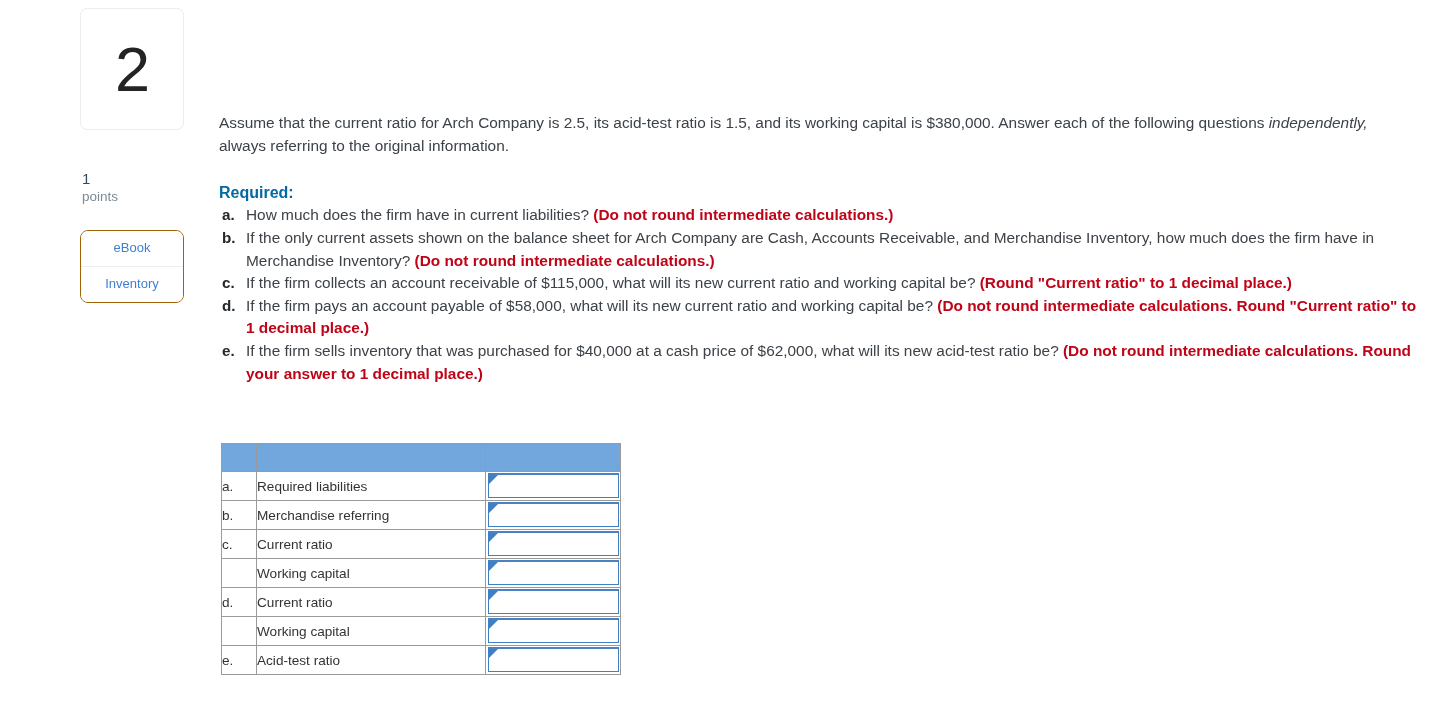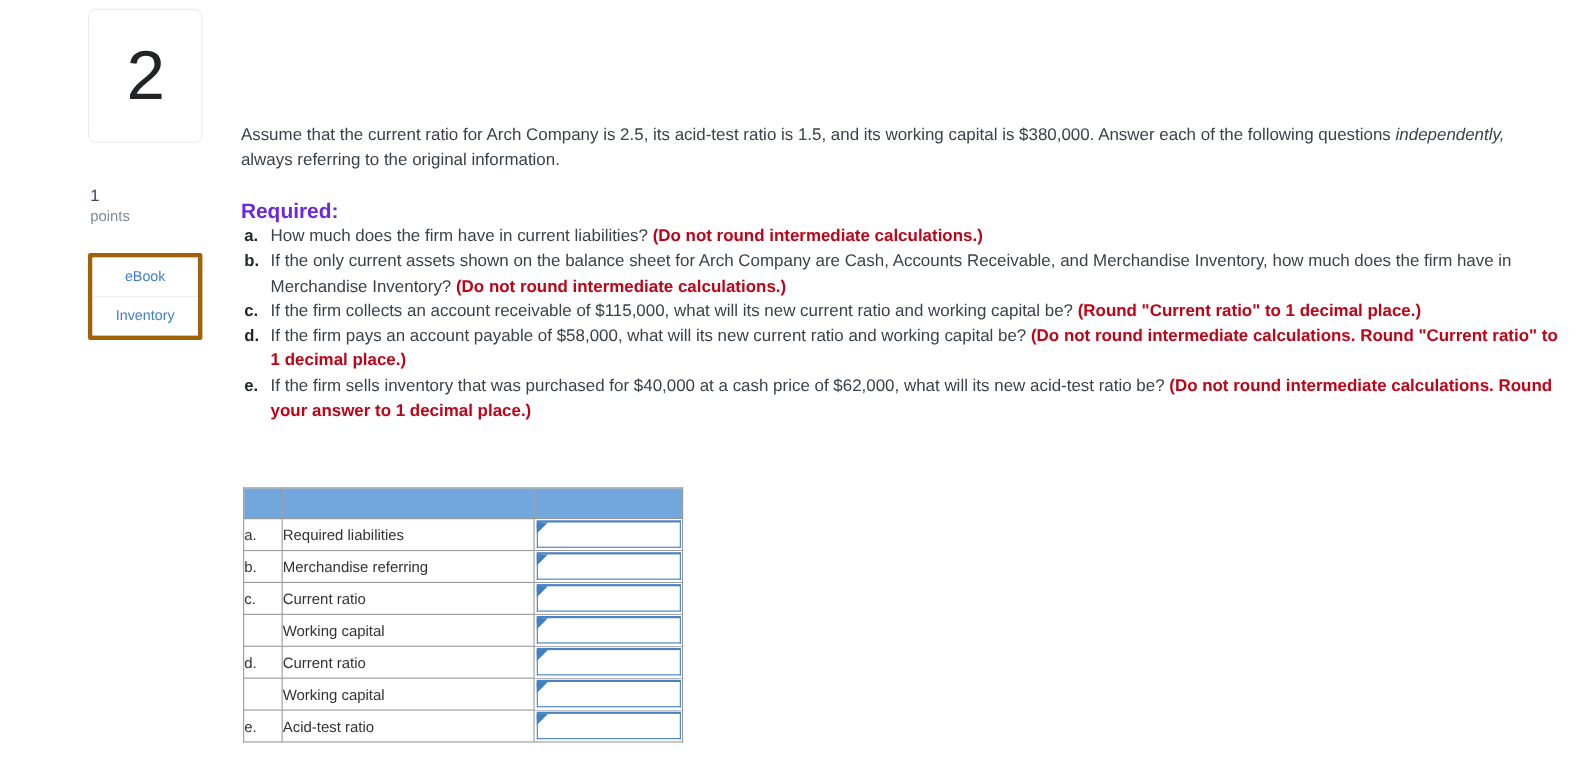--- a/index.html
+++ b/index.html
@@ -57,22 +57,22 @@
     line-height: 19px;
   }
   .points-label {
     font-size: 13.5px;
     color: #7b8a96;
     line-height: 18px;
   }
   .res-group {
     margin-top: 24px;
     width: 104px;
-    border: 4px solid #a16207;
-    border-radius: 2px;
+    border: 1px solid #a16207;
+    border-radius: 8px;
     background: #fff;
     overflow: hidden;
   }
   .res-btn {
     display: block;
     width: 100%;
     text-align: center;
     font-size: 13px;
     color: #3f7fd0;
     padding: 9px 2px 10px 2px;
@@ -96,23 +96,23 @@
   .intro {
     font-size: 15.4px;
     line-height: 23px;
     color: #3c4248;
     max-width: 1170px;
   }
   .intro em { font-style: italic; }
 
   .required-hdr {
     margin-top: 25px;
-    font-size: 19px;
+    font-size: 16px;
     font-weight: bold;
-    color: #6d28d9;
+    color: #0369a1;
     line-height: 22px;
   }
 
   ol.reqlist {
     list-style: none;
     margin: 0;
     padding: 0;
     font-size: 15.4px;
     line-height: 22.6px;
   }

